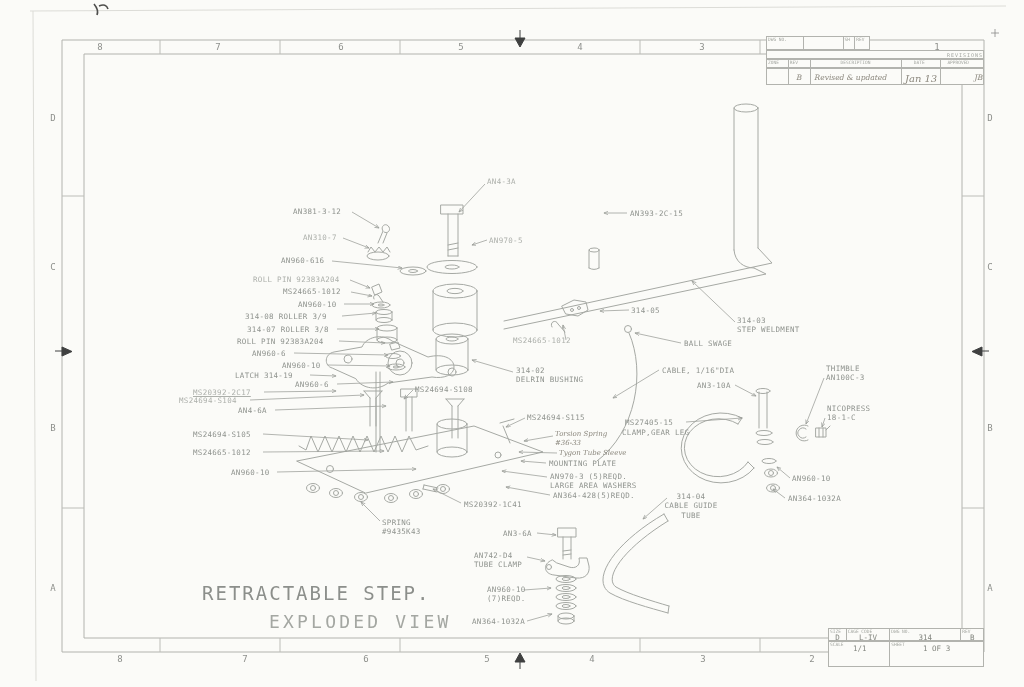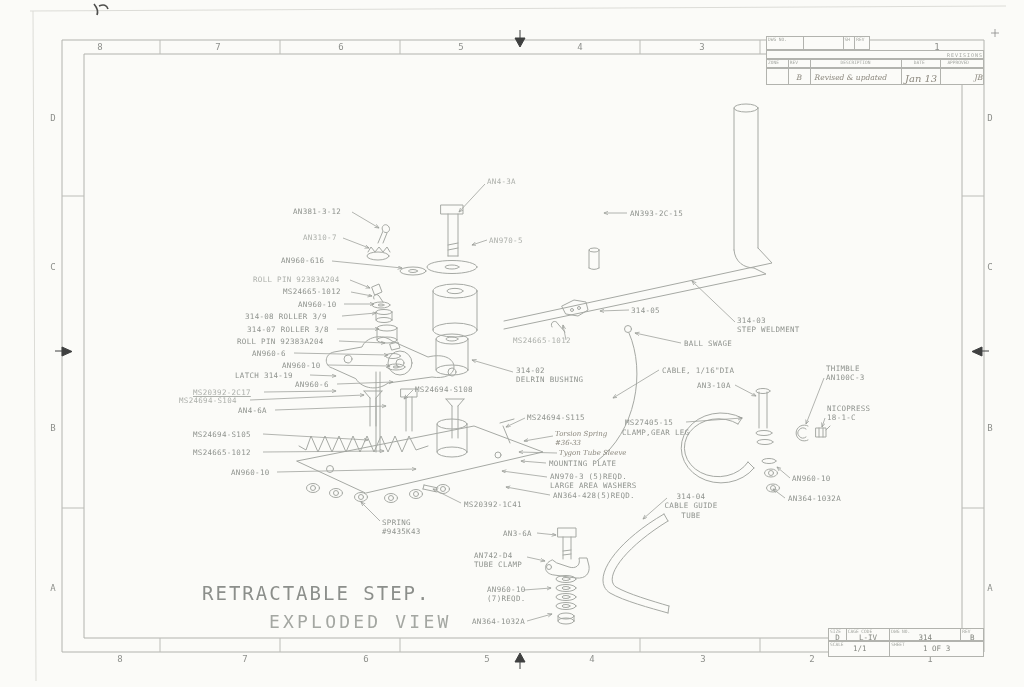--- a/index.html
+++ b/index.html
@@ -473,21 +473,21 @@
       <div class="cell" style="width:72px">
           <span class="tl">DWG NO.</span>
         <div class="vv">314</div>
         </div>
       <div class="cell" style="width:22px">
           <span class="tl">REV</span>
         <div class="vv">B</div>
         </div>
     </div>
   </div>
-  <div class="blk" style="left:828px;top:641px;width:156px;height:16px">
+  <div class="blk" style="left:828px;top:641px;width:156px;height:26px">
     <div class="cells">
       <div class="cell" style="width:62px">
           <span class="tl">SCALE</span>
         <div class="vv" style="text-align:left;left:24px;top:2px">1/1</div>
         </div>
       <div class="cell" style="width:94px">
           <span class="tl">SHEET</span>
         <div class="vv" style="top:2px">1 OF 3</div>
         </div>
     </div>

